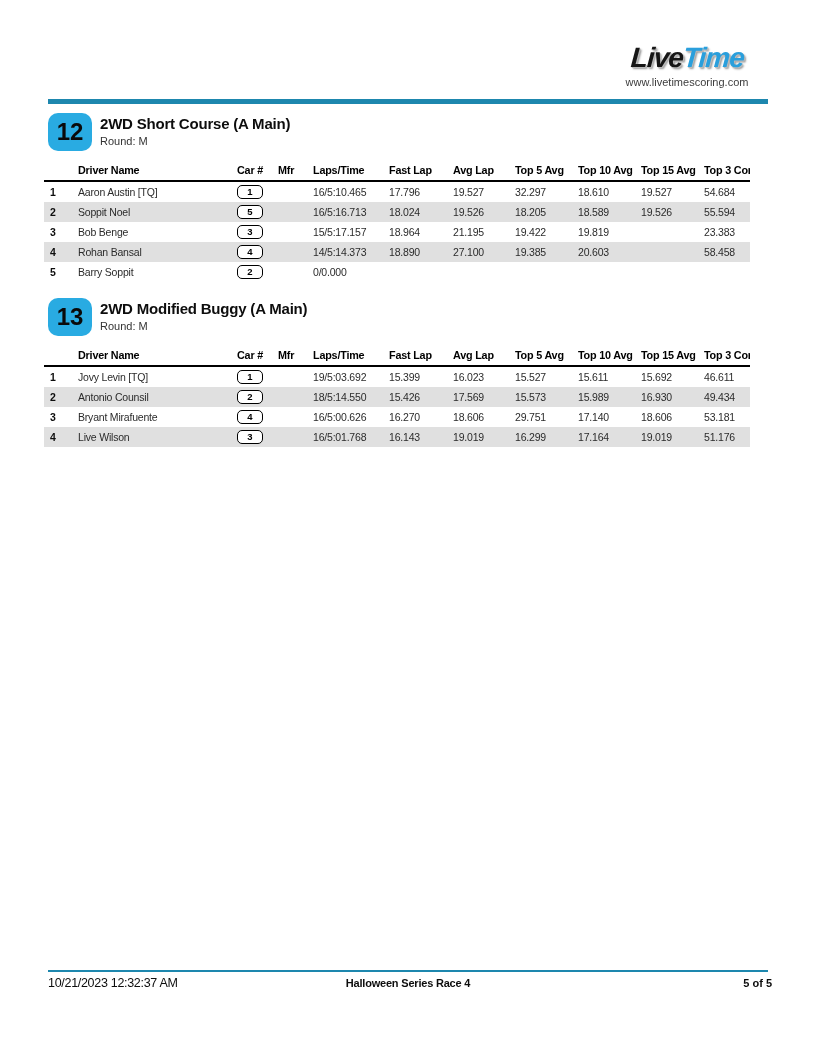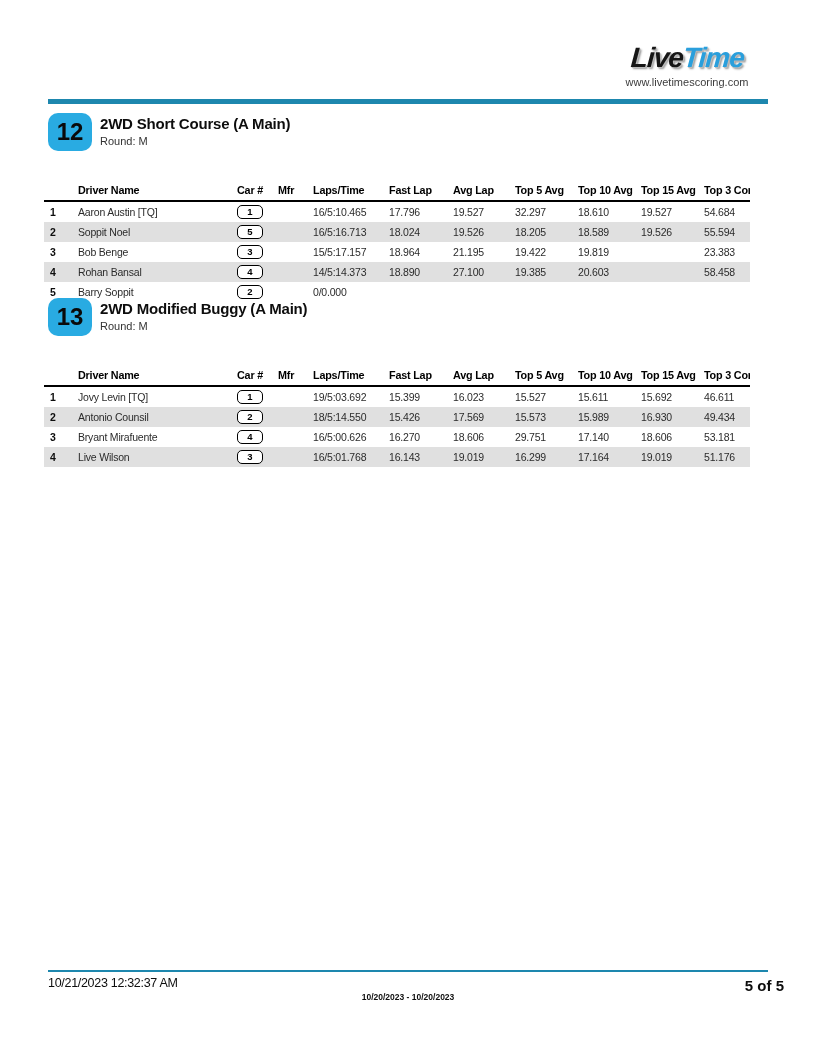--- a/index.html
+++ b/index.html
@@ -90,21 +90,20 @@
     font-size: 11px;
     color: #333;
   }
 
   
   .results-table {
     position: absolute;
     left: 44px; top: 47px;
     width: 706px;
     font-size: 10.5px;
-    margin-top: 20px;
   }
   .tr {
     display: grid;
     grid-template-columns: 34px 159px 41px 35px 76px 64px 62px 63px 63px 63px 46px;
     align-items: center;
     height: 20px;
   }
   .thead .tr { height: 22px; border-bottom: 2px solid #000; }
   .thead .cell {
     font-weight: bold;
@@ -158,22 +157,22 @@
   .footer-dates {
     position: absolute;
     top: 992px; left: 0; right: 0;
     text-align: center;
     font-size: 8.5px;
     font-weight: bold;
     color: #0d0d0d;
   }
   .footer-page {
     position: absolute;
-    top: 977px; right: 32px;
-    font-size: 15px;
+    top: 977px; right: 44px;
+    font-size: 11px;
     font-weight: bold;
     color: #0d0d0d;
   }
 </style>
 </head>
 <body>
 
 <div class="page">
 
 
@@ -353,16 +352,16 @@
       <div class="cell cell-num">17.164</div>
       <div class="cell cell-num">19.019</div>
       <div class="cell cell-num">51.176</div>
     </div>
   </div>
     </div>
   </div>
 
   <div class="footer-rule"></div>
   <div class="footer-generated">10/21/2023 12:32:37 AM</div>
-  <div class="footer-dates">10/20/2023 - 10/20/2023</div>
+  <div class="footer-event">Halloween Series Race 4</div>
   <div class="footer-page">5 of 5</div>
 
 </div>
 
 </body></html>

